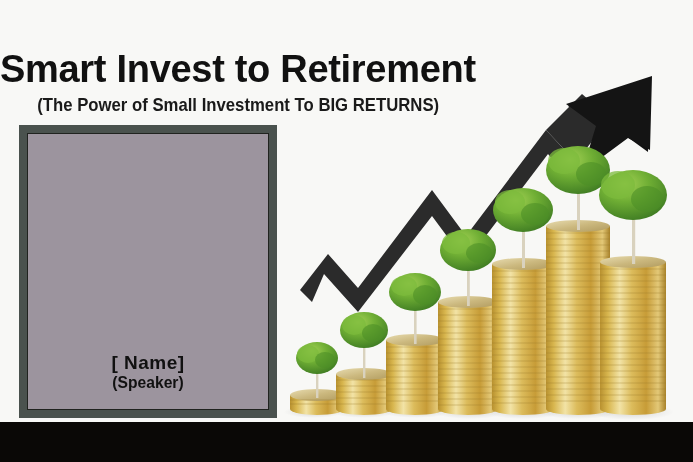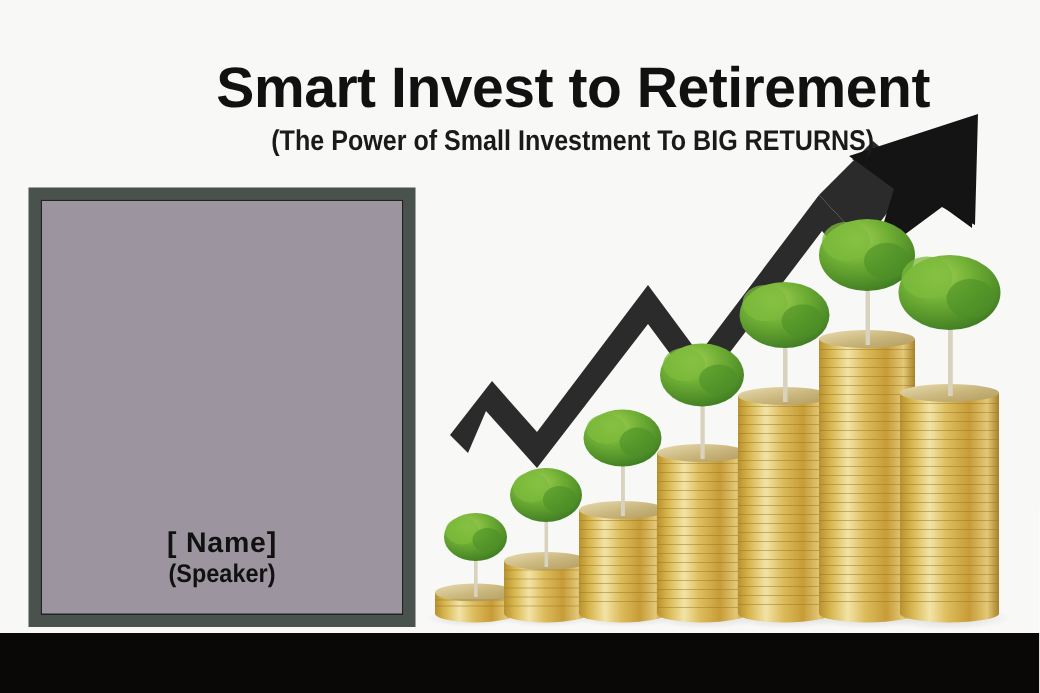--- a/index.html
+++ b/index.html
@@ -13,23 +13,23 @@
     height: 462px;
     overflow: hidden;
     background: #f8f8f6;
     font-family: "Liberation Sans", sans-serif;
   }
 
   
   #title-block {
     position: absolute;
     left: 0;
-    top: 40px;
+    top: 50px;
     width: 620px;
-    text-align: right;
+    text-align: left;
     z-index: 40;
   }
   #main-title {
     font-family: "Liberation Sans", sans-serif;
     font-size: 38px;
     font-weight: bold;
     color: #111111;
     letter-spacing: -0.3px;
     line-height: 1.05;
     white-space: nowrap;

